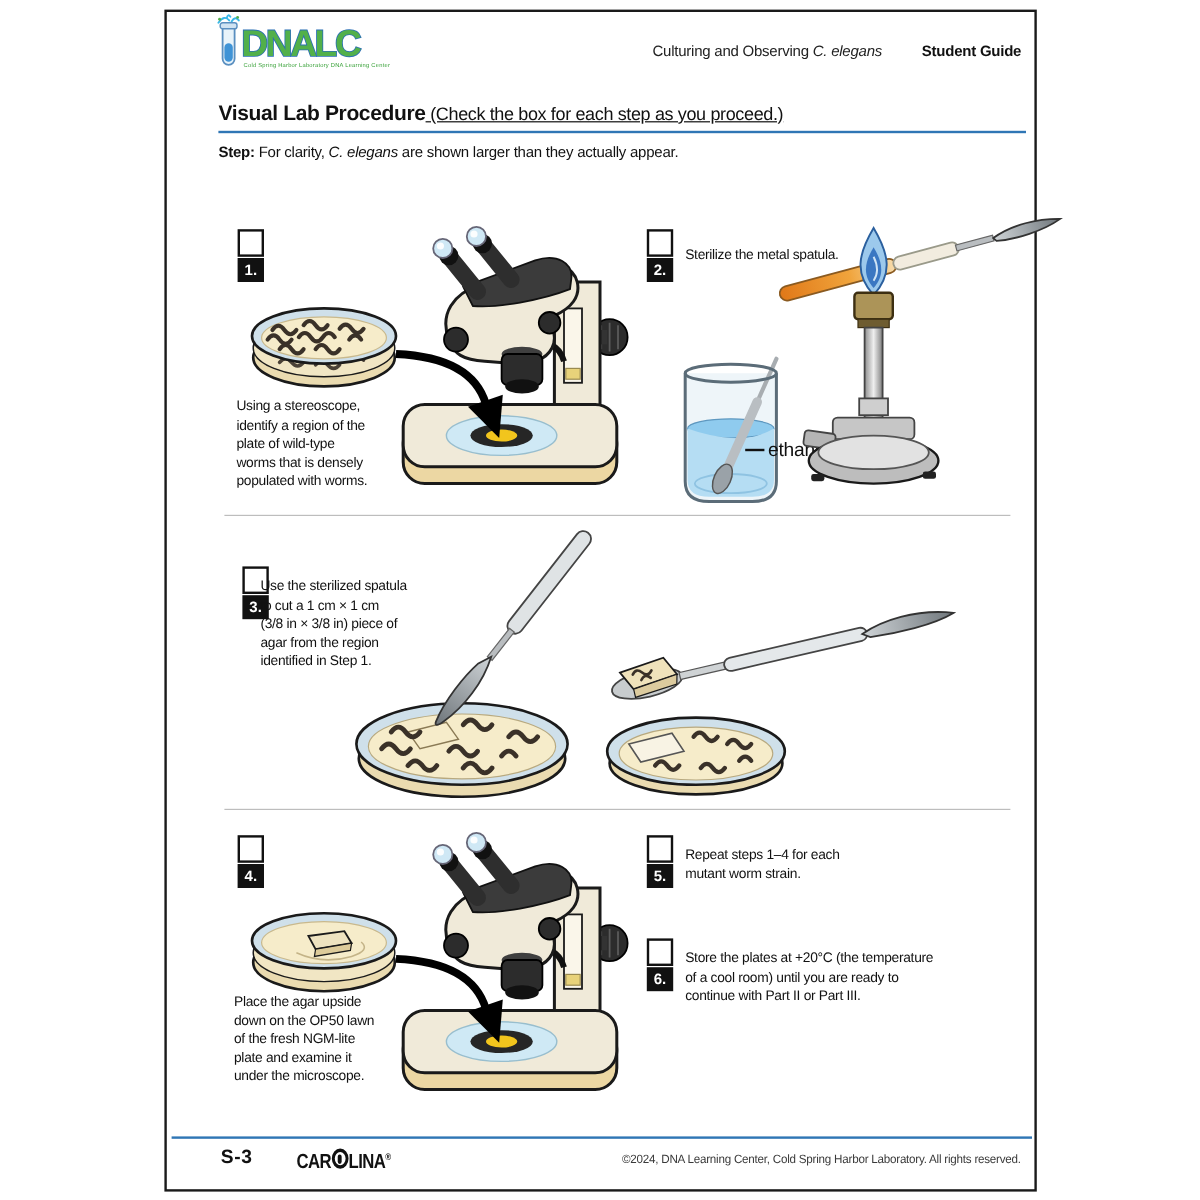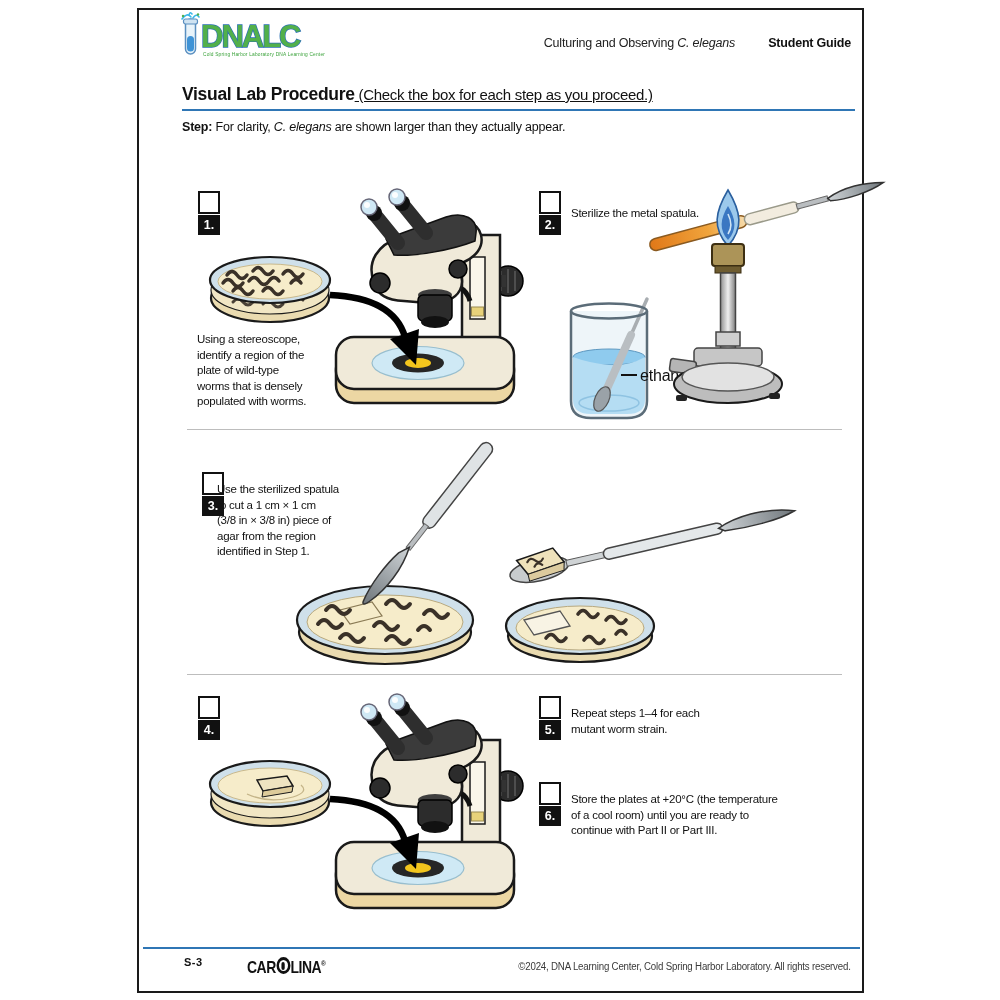--- a/index.html
+++ b/index.html
@@ -23,21 +23,21 @@
   .step-box .check{height:19px;border:2.5px solid #111;background:#fff;}
   .step-box .num{height:20px;background:#111;color:#fff;font-size:12.5px;font-weight:bold;display:flex;align-items:center;justify-content:center;margin-top:1px;}
   
   .step-text{font-size:11.5px;font-weight:normal;letter-spacing:-0.25px;line-height:15.5px;white-space:pre-line;}
   .ctr{}
   
   .ethanol{font-size:16px;letter-spacing:-0.2px;}
   .leader{height:1.5px;background:#111;}
   
   .footer-rule{left:4px;width:717px;top:937px;border-top:2.5px solid #2f76b5;}
-  .page-num{left:45px;top:946px;font-size:11px;font-weight:bold;letter-spacing:.5px;}
+  .page-num{left:45px;top:946px;font-size:16px;font-weight:bold;letter-spacing:.5px;}
   .carolina{left:108px;top:946px;font-weight:bold;font-size:17px;letter-spacing:-0.6px;transform:scaleX(.82);transform-origin:left;white-space:nowrap;color:#111;}
   .car-o{display:inline-block;width:11px;height:11px;border:3px solid #111;border-radius:50%;position:relative;top:1px;margin:0 0.5px;}
   .car-o i{position:absolute;left:3.5px;top:1.5px;width:3.5px;height:8px;background:#111;border-radius:2px;}
   .car-reg{font-size:8px;vertical-align:super;}
   .copyright{right:11px;top:951px;font-size:10px;color:#3a3a3a;letter-spacing:-0.2px;transform:scaleX(.97);transform-origin:right;}
   svg{display:block;overflow:visible;}
 </style>
 </head>
 <body>
 
@@ -300,20 +300,25 @@
     <ellipse cx="88" cy="176" rx="46" ry="16.5" fill="#cfe9f5" stroke="#98bece" stroke-width="1.2"></ellipse>
     <ellipse cx="88" cy="176" rx="26" ry="9.5" fill="#262626"></ellipse>
     <ellipse cx="88" cy="176" rx="13" ry="5" fill="#f2c51d"></ellipse>
   </svg>
 
   <svg class="abs" style="left:185px;top:779px" width="105" height="90" viewBox="0 0 105 90">
     <path d="M6,10 C52,12 74,28 81,52" stroke="#000" stroke-width="6.5" fill="none"></path>
     <polygon points="92,80 66,54 95,44" fill="#000"></polygon>
   </svg>
 
+  <div class="abs step-text ctr" style="left:56px;top:818px;width:216px">Place the agar upside
+down on the OP50 lawn
+of the fresh NGM-lite
+plate and examine it
+under the microscope.</div>
 
   <div class="abs step-box" style="left:400px;top:686px">
     <div class="check"></div>
     <div class="num">5.</div>
   </div>
   <div class="abs step-text" style="left:432px;top:696px;width:200px">Repeat steps 1–4 for each
 mutant worm strain.</div>
 
   <div class="abs step-box" style="left:400px;top:772px">
     <div class="check"></div>

